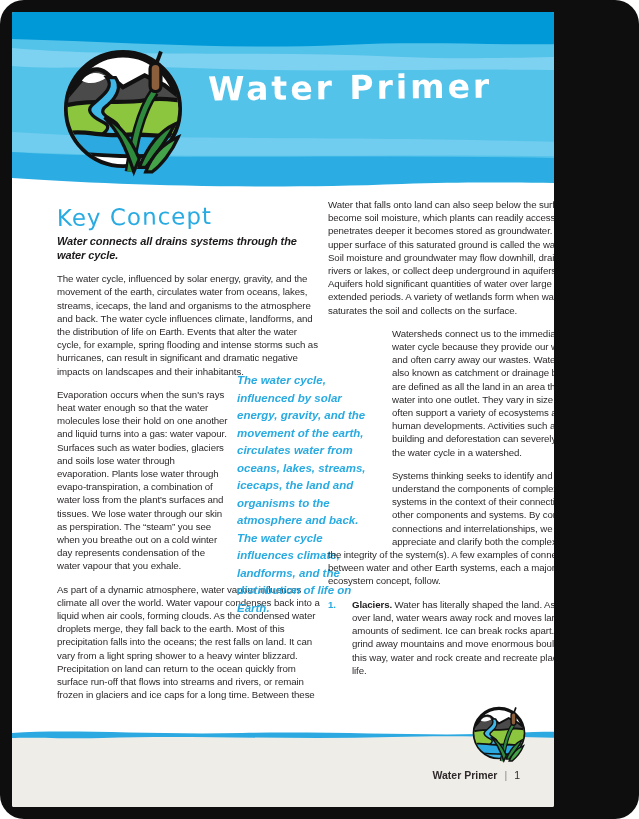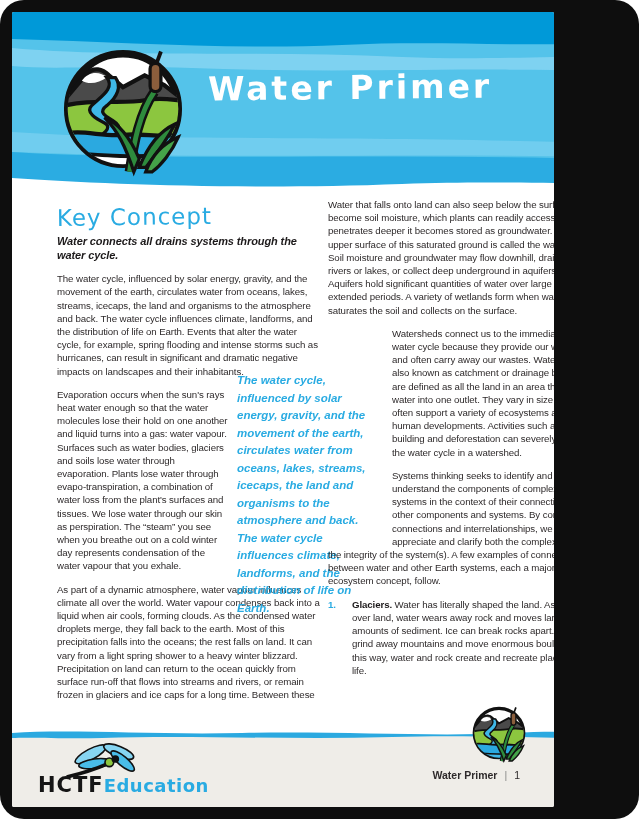--- a/index.html
+++ b/index.html
@@ -140,31 +140,15 @@
         <path d="M91,20 L95,9" stroke="#111" stroke-width="3.5"></path>
       </svg>
     </div>
 
     <div class="pageline">
       <span class="t">Water Primer</span>
       <span class="d">|</span>
       <span class="n">1</span>
     </div>
 
-    <div class="hctf">
-      <svg class="dragonfly" viewBox="0 0 140 60">
-        <g stroke="#111" stroke-width="2.5">
-          <ellipse cx="50" cy="20" rx="26" ry="8" fill="#86D5F2" transform="rotate(-28 50 20)"></ellipse>
-          <ellipse cx="56" cy="34" rx="24" ry="7" fill="#49BDE9" transform="rotate(-8 56 34)"></ellipse>
-          <ellipse cx="92" cy="16" rx="24" ry="8" fill="#86D5F2" transform="rotate(22 92 16)"></ellipse>
-          <ellipse cx="98" cy="30" rx="22" ry="7" fill="#49BDE9" transform="rotate(40 98 30)"></ellipse>
-          <path d="M14,54 C40,48 58,42 76,34" stroke="#111" stroke-width="5.5" fill="none"></path>
-          <circle cx="78" cy="32" r="6.5" fill="#8CC63F"></circle>
-          <circle cx="87" cy="27" r="4.5" fill="#111"></circle>
-        </g>
-      </svg>
-      <div class="brandline">
-        <span class="b1">HCTF</span><span class="b2">Education</span>
-      </div>
-    </div>
 
   </div>
 </div>
 
 </body></html>

